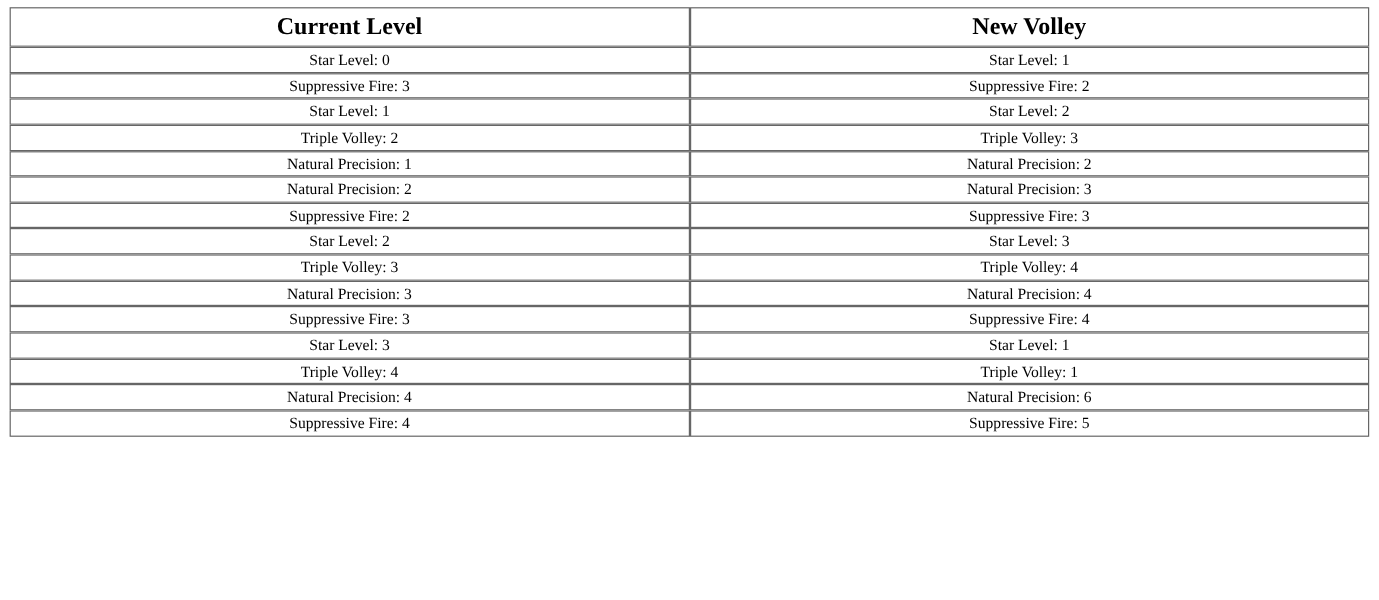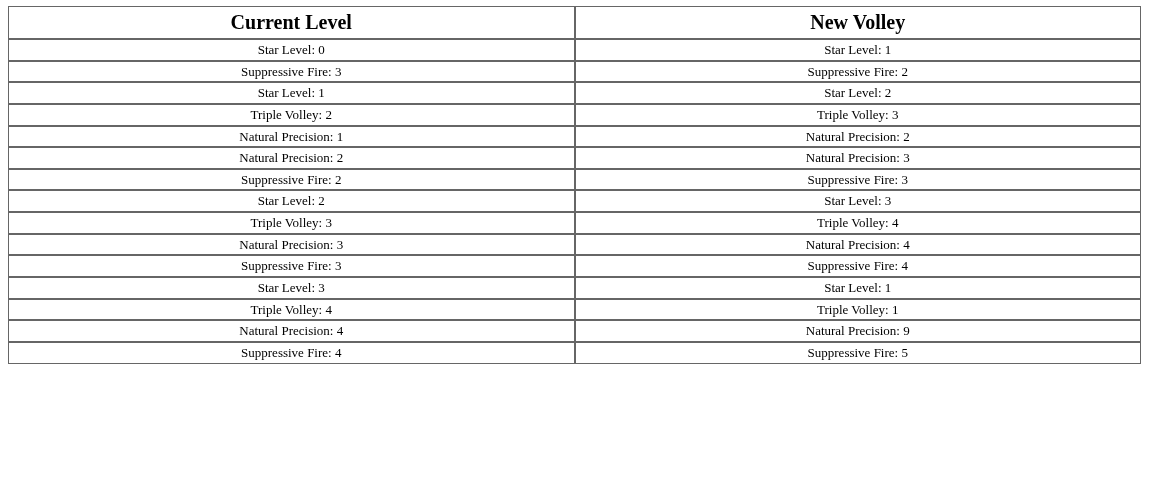--- a/index.html
+++ b/index.html
@@ -109,21 +109,21 @@
       <tr>
         <td>Star Level: 3</td>
         <td>Star Level: 1</td>
       </tr>
       <tr>
         <td>Triple Volley: 4</td>
         <td>Triple Volley: 1</td>
       </tr>
       <tr>
         <td>Natural Precision: 4</td>
-        <td>Natural Precision: 9</td>
+        <td>Natural Precision: 6</td>
       </tr>
       <tr>
         <td>Suppressive Fire: 4</td>
         <td>Suppressive Fire: 5</td>
       </tr>
     </tbody>
   </table>
 </div>
 
 </body></html>

